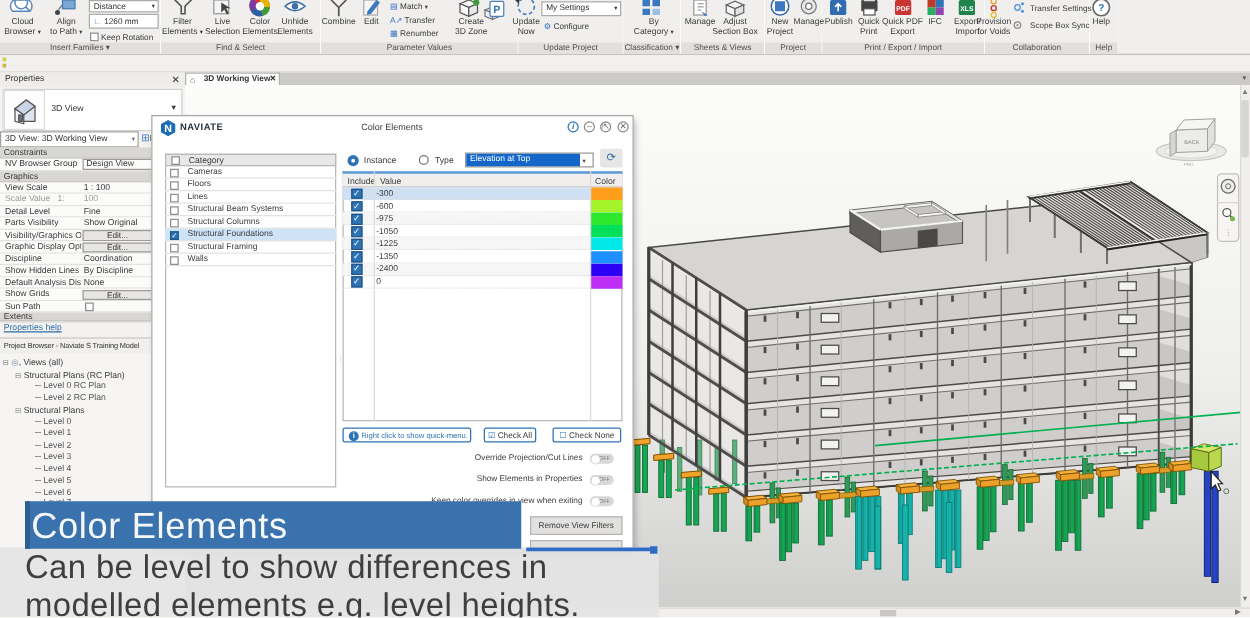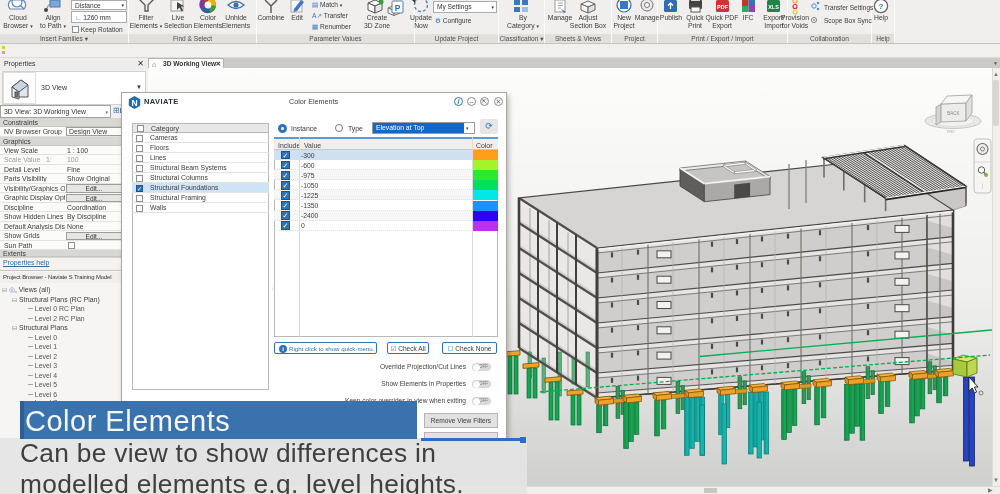--- a/index.html
+++ b/index.html
@@ -883,17 +883,17 @@
     <div class="pill" style="left:350px;top:304px">OFF</div>
 
   <div style="position:absolute;left:302px;top:320px;width:74px;height:15px;background:#e2e1e0;border:1px solid #b5b4b2;font-size:6.6px;color:#3c3c3c;text-align:center;line-height:14px">Remove View Filters</div>
   <div style="position:absolute;left:302px;top:339px;width:74px;height:8px;background:#e2e1e0;border:1px solid #b5b4b2"></div>
 </div>
 
 <div class="abs" id="cap"></div>
 <div class="abs" id="banner">
     <span>Color Elements</span>
   </div>
-<div class="abs capln" style="top:438px">Can be view to show differences in</div>
+<div class="abs capln" style="top:438px">Can be level to show differences in</div>
 <div class="abs capln" style="top:469px">modelled elements e.g. level heights.</div>
 
 <div class="abs" style="left:421px;top:438px;width:99px;height:2.6px;background:#2f6cc4"></div>
 <div class="abs" style="left:519.5px;top:436.5px;width:6px;height:6px;background:#2f6cc4"></div>
 
 </body></html>

